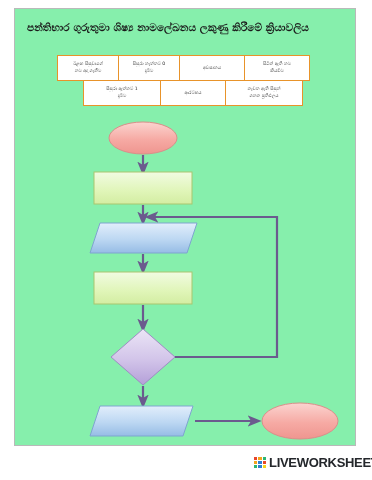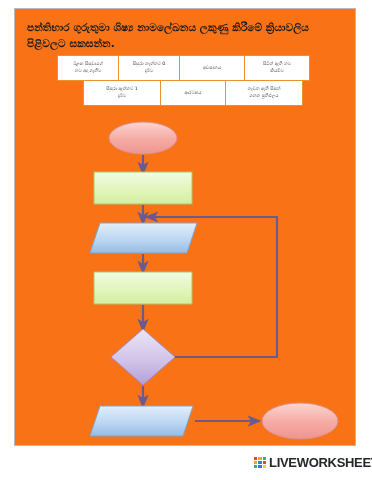--- a/index.html
+++ b/index.html
@@ -16,21 +16,21 @@
   }
 
   
   #worksheet-page {
     position: absolute;
     left: 14px;
     top: 8px;
     width: 342px;
     height: 438px;
     border: 1px solid #b9b9b9;
-    background: #f97316;
+    background: #86efac;
     box-sizing: border-box;
   }
 
   
   #instruction {
     position: absolute;
     left: 12px;
     top: 10px;
     width: 320px;
     font-size: 10.5px;
@@ -119,21 +119,20 @@
     font-family: "Liberation Sans", sans-serif;
   }
 </style>
 </head>
 <body>
 
 <div id="worksheet-page">
 
   <div id="instruction">
     <span class="line">පන්තිභාර ගුරුතුමා ශිෂ්‍ය  නාමලේඛනය ලකුණු කිරීමේ ක්‍රියාවලිය</span>
-    <span class="line">පිළිවලට සකසන්න.</span>
   </div>
 
   <div id="word-bank">
 
     <div class="bank-row">
       <div class="bank-cell bank-w1">
         <div>
           <span>ඊළඟ සිසුවාගේ</span>
           <span>නම අදා ගැනීම</span>
         </div>

